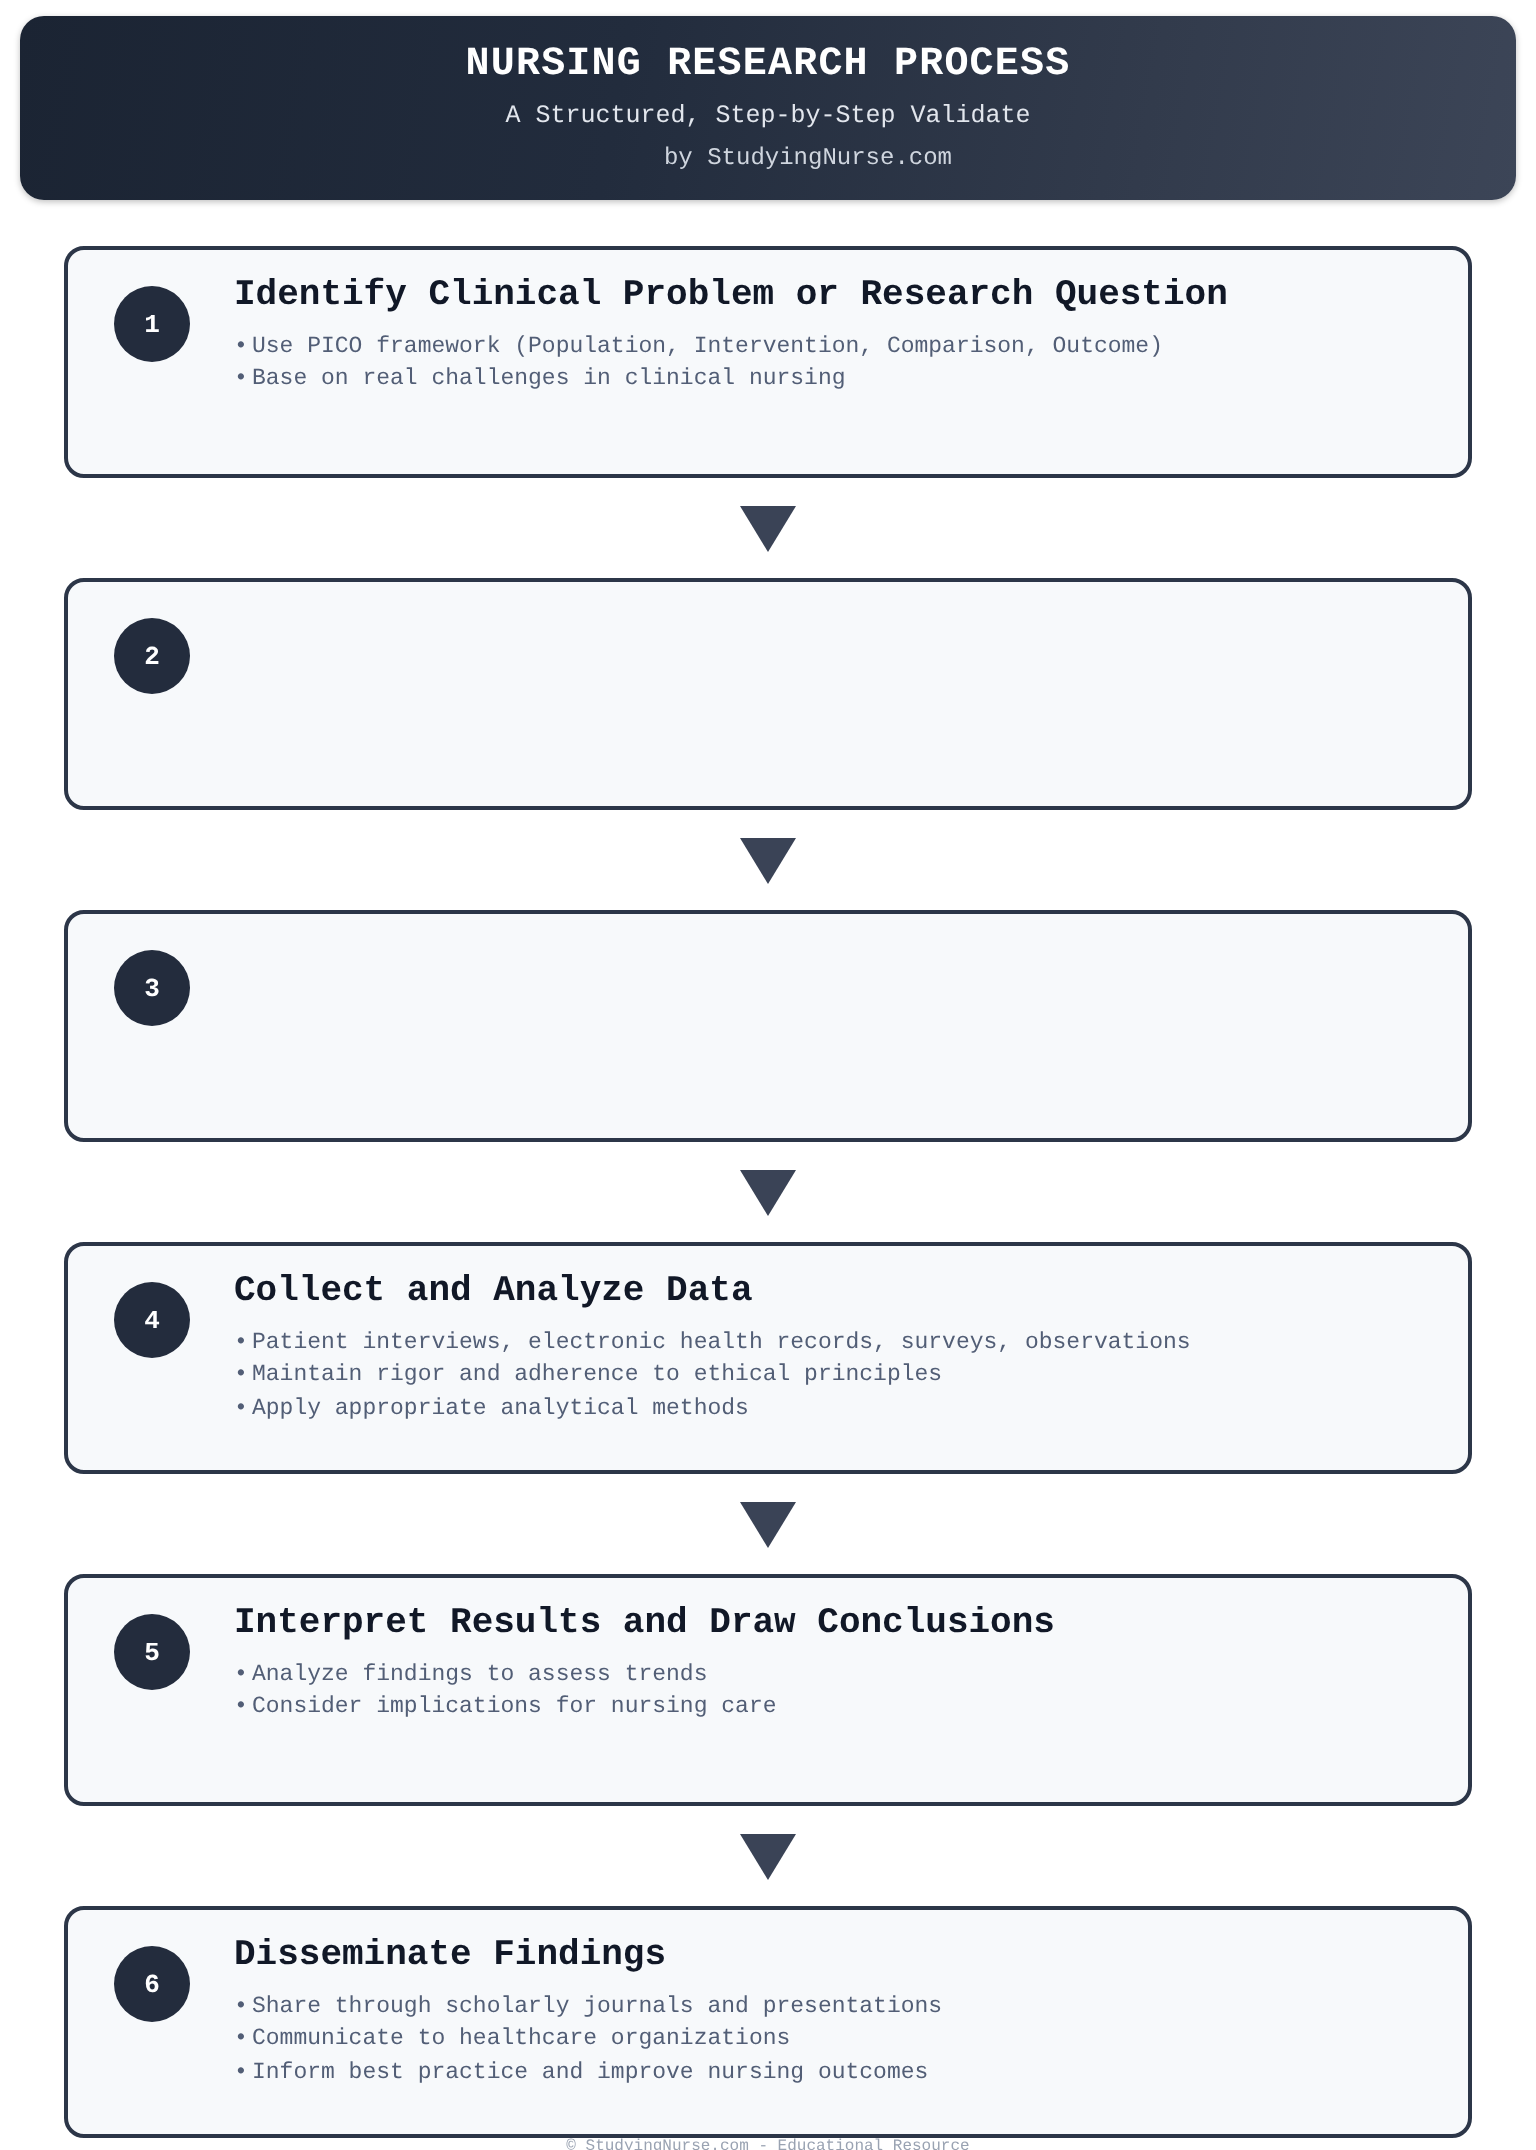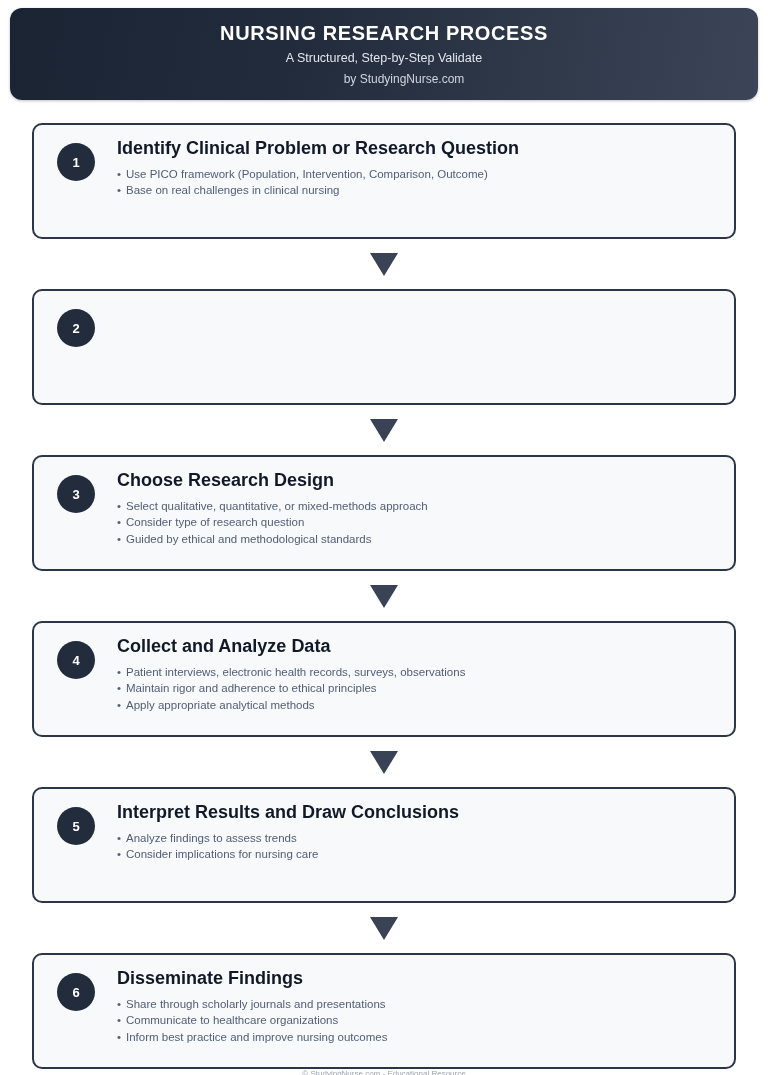--- a/index.html
+++ b/index.html
@@ -11,20 +11,21 @@
     font-family: "Liberation Sans", sans-serif;
     overflow: hidden;
   }
 
   .page {
     position: relative;
     width: 768px;
     height: 1075px;
     background: #ffffff;
     padding: 8px 0 0 0;
+    font-family: Liberation Mono, monospace;
   }
 
   
   .header {
     margin: 0 10px;
     height: 92px;
     border-radius: 12px;
     background: linear-gradient(100deg, #1b2433 0%, #222c3d 40%, #323b4c 75%, #3c4557 100%);
     display: flex;
     flex-direction: column;
@@ -188,28 +189,20 @@
         <div class="step-card">
           <div class="step-badge">2</div>
         </div>
       </div>
       <div class="connector">
         <div class="arrow-down"></div>
       </div>
       <div class="step-block">
         <div class="step-card">
           <div class="step-badge">3</div>
-          <div class="step-body">
-            <div class="step-title">Choose Research Design</div>
-            <ul class="step-bullets">
-              <li>Select qualitative, quantitative, or mixed-methods approach</li>
-              <li>Consider type of research question</li>
-              <li>Guided by ethical and methodological standards</li>
-            </ul>
-          </div>
         </div>
       </div>
       <div class="connector">
         <div class="arrow-down"></div>
       </div>
       <div class="step-block">
         <div class="step-card">
           <div class="step-badge">4</div>
           <div class="step-body">
             <div class="step-title">Collect and Analyze Data</div>

